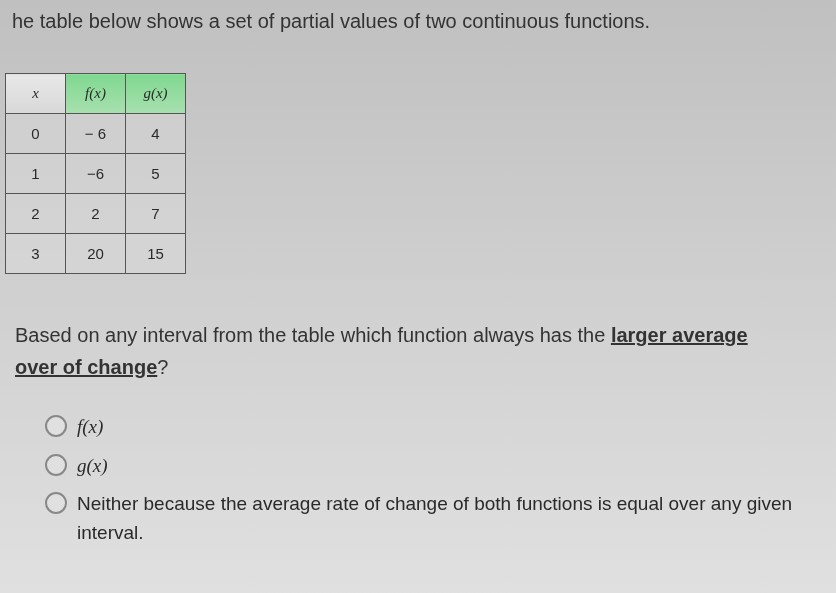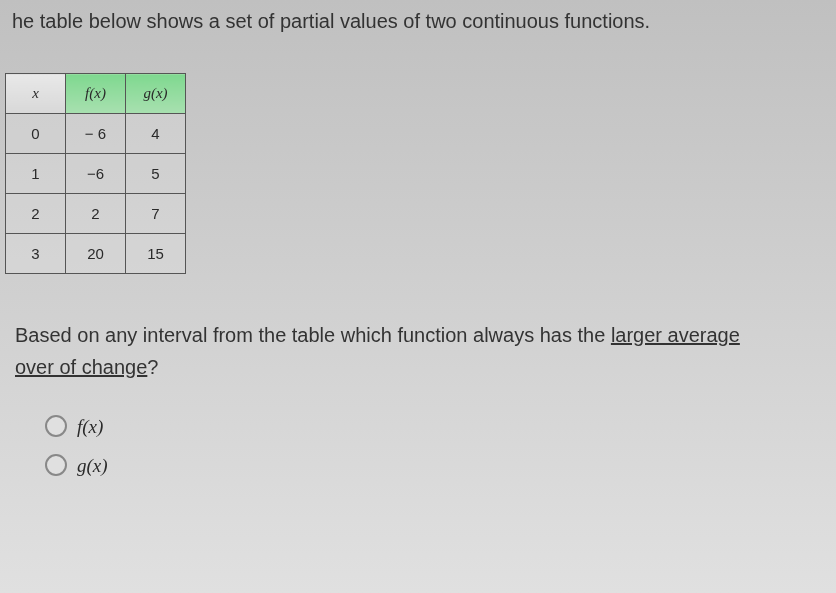--- a/index.html
+++ b/index.html
@@ -53,20 +53,21 @@
     }
     .question {
       font-size: 20px;
       color: #333;
       margin-left: 15px;
       margin-bottom: 30px;
       line-height: 1.6;
     }
     .underline {
       text-decoration: underline;
+      font-weight: bold;
     }
     .options {
       margin-left: 45px;
     }
     .option {
       display: flex;
       align-items: flex-start;
       margin-bottom: 10px;
       gap: 10px;
     }
@@ -134,13 +135,17 @@
 
 <div class="options">
   <div class="option">
     <div class="radio"></div>
     <div class="option-label fn">f(x)</div>
   </div>
   <div class="option">
     <div class="radio"></div>
     <div class="option-label fn">g(x)</div>
   </div>
+  <div class="option">
+    <div class="radio"></div>
+    <div class="option-label">Neither because the average rate of change of both functions is equal over any given interval.</div>
+  </div>
 </div>
 
 </body></html>

